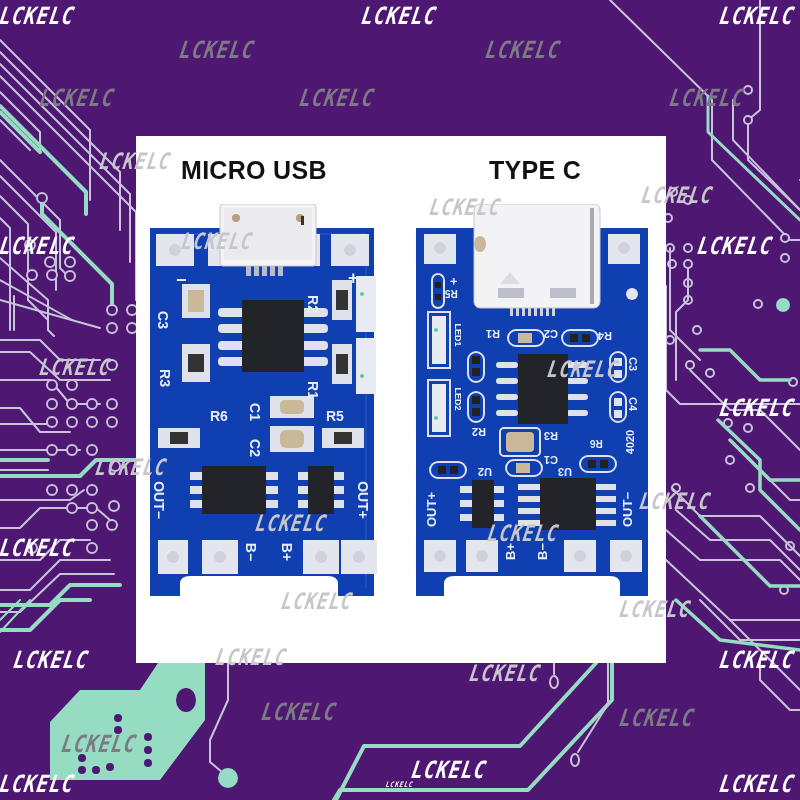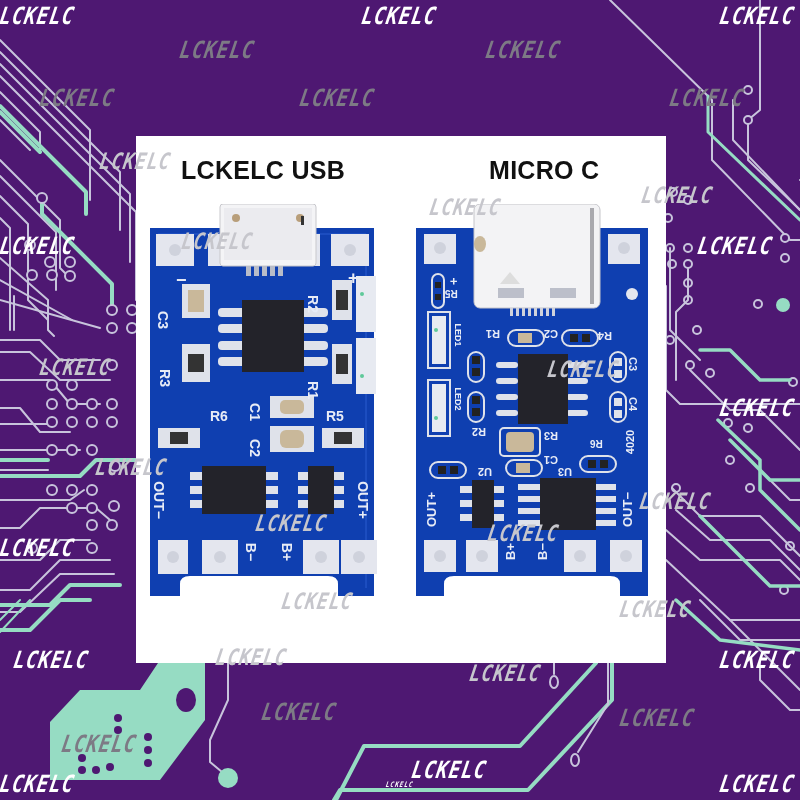--- a/index.html
+++ b/index.html
@@ -191,22 +191,22 @@
     </g>
     <g stroke="#c8c4dc" stroke-width="2" fill="#4e1872">
       <ellipse cx="554" cy="682" rx="4" ry="6"></ellipse>
       <ellipse cx="575" cy="760" rx="4" ry="6"></ellipse>
     </g>
   </g>
 </svg>
 
 <div class="panel"></div>
 
-<div class="title" style="left:181px;top:156px;">LCKELC USB</div>
-<div class="title" style="left:489px;top:156px;">MICRO C</div>
+<div class="title" style="left:181px;top:156px;">MICRO USB</div>
+<div class="title" style="left:489px;top:156px;">TYPE C</div>
 
 <div class="board" style="left:148px;top:204px;width:230px;height:400px;">
   <svg width="230" height="400" viewBox="0 0 230 400">
     <path d="M2 24 L226 24 L226 392 L190 392 L190 380 Q190 372 180 372 L42 372 Q32 372 32 380 L32 392 L2 392 Z" fill="#0f3fb0"></path>
     <path d="M10 30 L218 30 L218 384" fill="none" stroke="#2a5ccf" stroke-width="1"></path>
 
     <g fill="#e4e6ee">
       <rect x="8" y="30" width="38" height="32"></rect>
       <rect x="60" y="30" width="24" height="32"></rect>
       <rect x="146" y="30" width="26" height="32"></rect>

